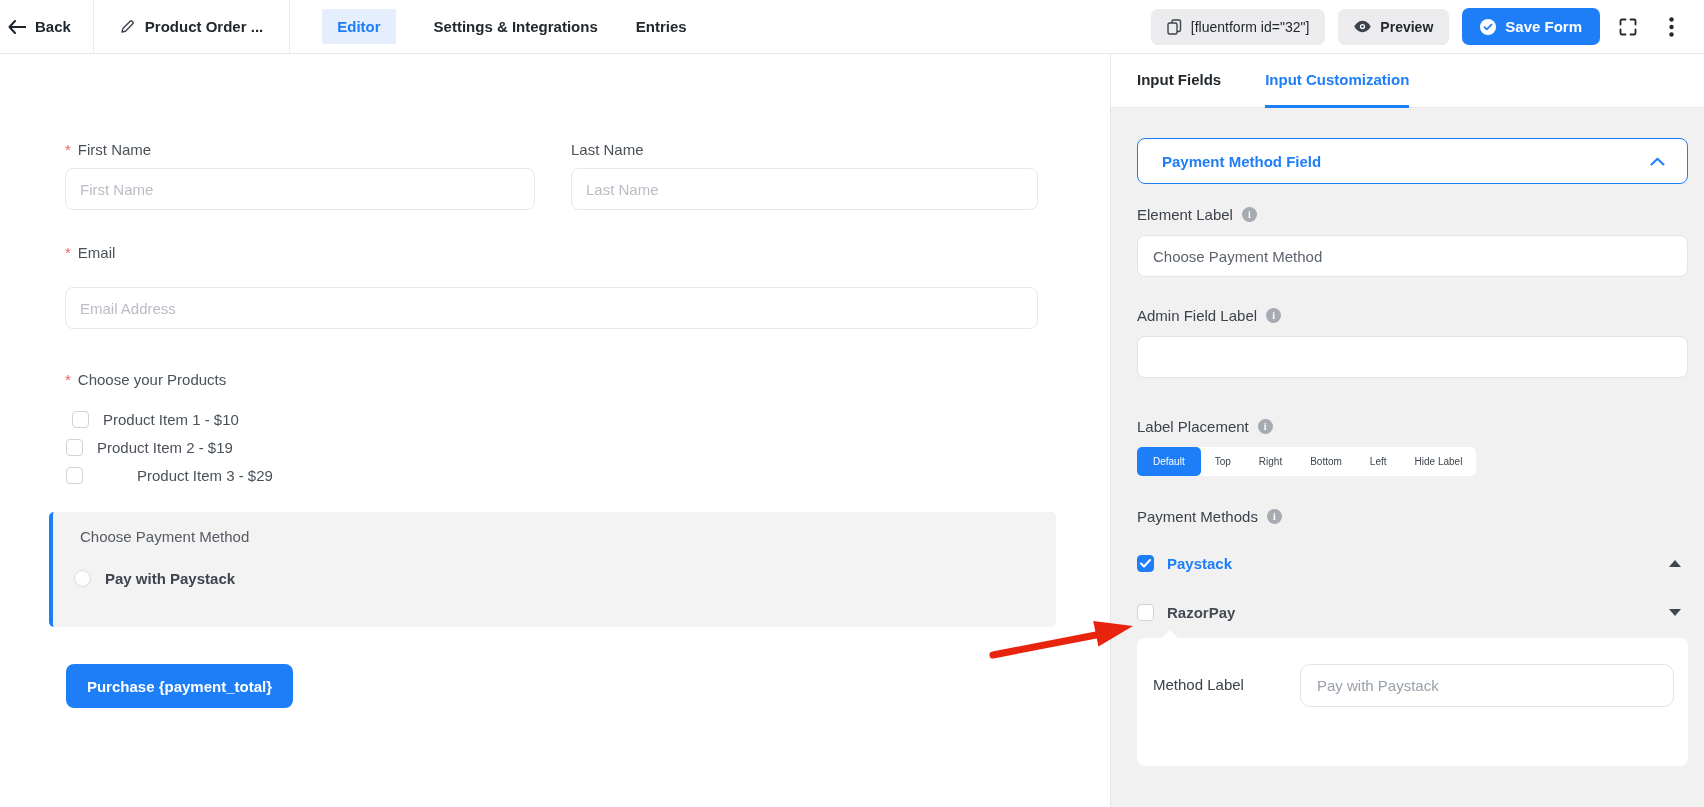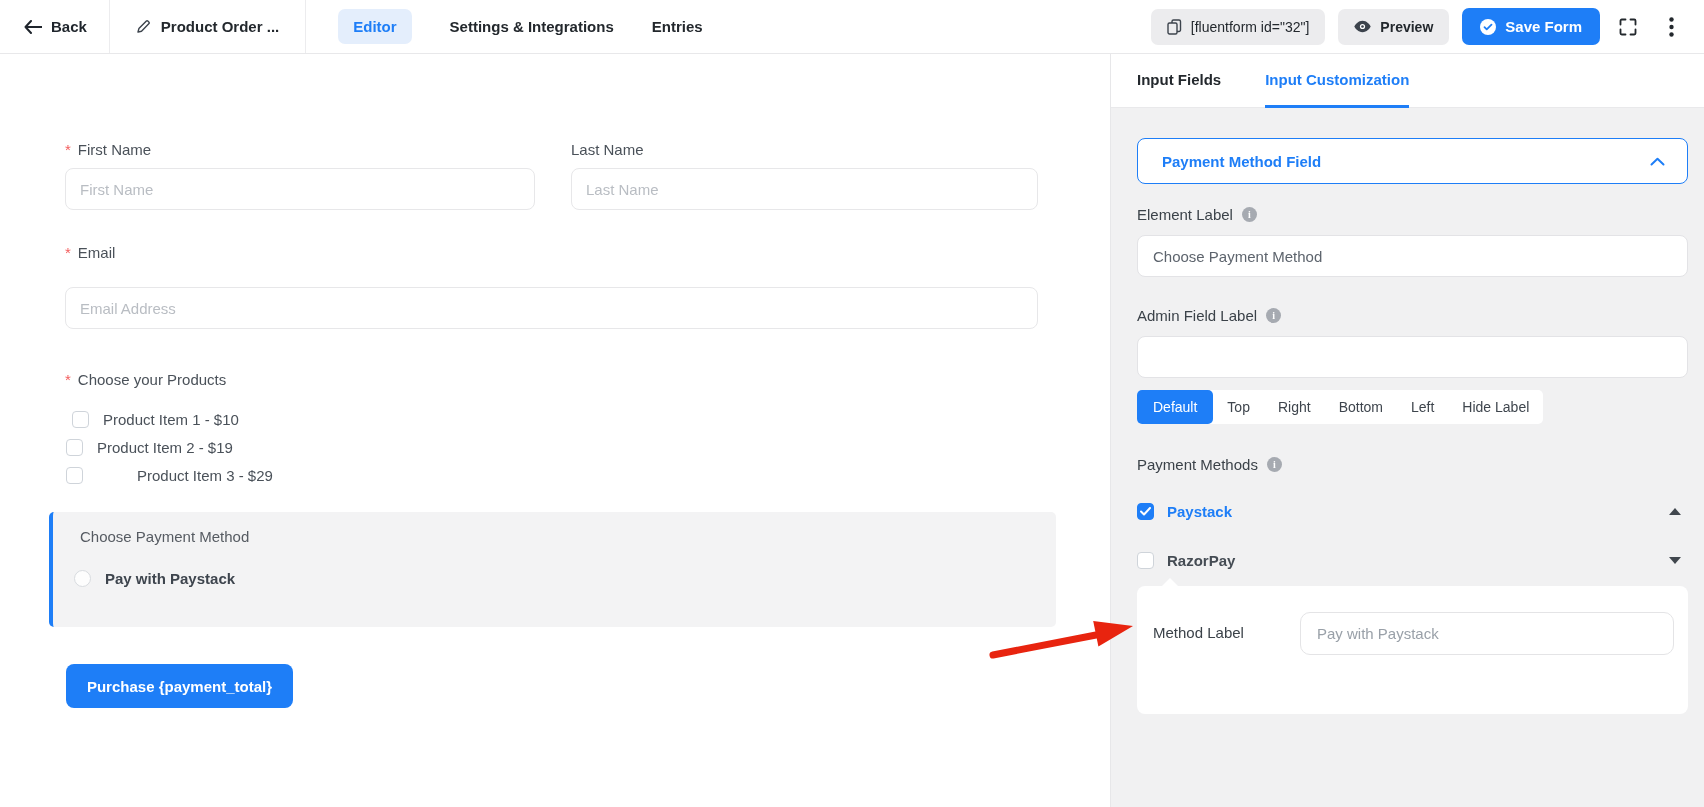--- a/index.html
+++ b/index.html
@@ -2,27 +2,27 @@
 <html><head>
 <meta charset="utf-8">
 <style>
   * { margin:0; padding:0; box-sizing:border-box; }
   html,body { width:1704px; height:807px; overflow:hidden; background:#fff;
     font-family:"Liberation Sans","DejaVu Sans",sans-serif; }
 
   
   .header { position:absolute; top:0; left:0; width:1704px; height:54px; background:#fff;
     border-bottom:1px solid #e8e8ea; display:flex; align-items:center; z-index:5; }
-  .hd-back { display:flex; align-items:center; gap:9px; padding:0 22px 0 24px; height:100%;
+  .hd-back { display:flex; align-items:center; gap:9px; padding:0 22px 0 8px; height:100%;
     border-right:1px solid #ececee; cursor:pointer; color:#1f252c; font-size:15px; font-weight:700; }
   .hd-title { display:flex; align-items:center; gap:10px; padding:0 26px; height:100%;
     border-right:1px solid #ececee; color:#23282d; font-size:15px; font-weight:700; }
   .hd-tabs { display:flex; align-items:center; gap:38px; margin-left:32px; }
   .hd-tab { font-size:15px; font-weight:700; color:#23282d; cursor:pointer; white-space:nowrap; }
-  .hd-tab.active { background:#e4eefc; color:#1e7ef7; padding:9px 15px; border-radius:7px; }
+  .hd-tab.active { background:#e4eefc; color:#1e7ef7; padding:9px 15px; border-radius:2px; }
   .hd-right { margin-left:auto; display:flex; align-items:center; gap:13px; padding-right:18px; }
   .chip { display:flex; align-items:center; gap:9px; background:#ececee; border-radius:7px;
     padding:10px 16px; font-size:14px; color:#23282d; font-weight:400; cursor:pointer; white-space:nowrap; }
   .chip.preview { font-weight:700; }
   .btn-save { display:flex; align-items:center; gap:9px; background:#1e7ef7; color:#fff;
     border:none; border-radius:7px; padding:10px 18px; font-size:15px; font-weight:700; cursor:pointer;
     font-family:inherit; }
   .icon-btn { display:flex; align-items:center; justify-content:center; width:30px; height:30px; cursor:pointer; }
 
   
@@ -72,21 +72,21 @@
     margin-left:9px; display:inline-flex; align-items:center; justify-content:center; flex:none; }
   .info-i::after { content:"i"; font-size:10px; font-weight:700; font-family:"Liberation Serif",serif; }
 
   .sb-input { width:100%; height:42px; background:#fff; border:1px solid #e3e3e6; border-radius:8px;
     font-size:15px; color:#5d646d; padding:0 15px; outline:none; font-family:inherit; }
 
   .mt22 { margin-top:22px; } .mt12 { margin-top:12px; } .mt30 { margin-top:30px; }
   .mt40 { margin-top:40px; } .mt32 { margin-top:32px; }
 
   .seg { display:inline-flex; align-items:center; background:#fff; border-radius:5px; margin-top:12px; }
-  .seg-item { padding:9px 14px; font-size:14px; color:#3e454d; cursor:pointer; white-space:nowrap; }
+  .seg-item { padding:9px 14px; font-size:10px; color:#3e454d; cursor:pointer; white-space:nowrap; }
   .seg-item.active { background:#1e7ef7; color:#fff; border-radius:5px; padding:9px 16px; font-weight:400; }
 
   .pm-row { display:flex; align-items:center; cursor:pointer; }
   .pm-row.razorpay { margin-top:32px; }
   .pm-row.paystack { margin-top:30px; }
   .pm-row .chk { border-radius:4px; }
   .pm-row .chk.checked { background:#1e7ef7; border-color:#1e7ef7; display:flex; align-items:center; justify-content:center; }
   .pm-row span.lbl { margin-left:13px; font-size:15px; font-weight:700; color:#454c54; }
   .pm-row.paystack span.lbl { color:#1e7ef7; }
   .caret { margin-left:auto; margin-right:7px; width:0; height:0; }
@@ -236,20 +236,24 @@
       <span class="info-i"></span>
     </div>
     <input class="sb-input mt12" value="Choose Payment Method" style="">
 
     <div class="sb-label mt30">
       <span>Admin Field Label</span>
       <span class="info-i"></span>
     </div>
     <input class="sb-input mt12" value="" style="">
 
+    <div class="sb-label mt40">
+      <span>Label Placement</span>
+      <span class="info-i"></span>
+    </div>
     <div class="seg">
       <span class="seg-item active">Default</span>
       <span class="seg-item">Top</span>
       <span class="seg-item">Right</span>
       <span class="seg-item">Bottom</span>
       <span class="seg-item">Left</span>
       <span class="seg-item">Hide Label</span>
     </div>
 
     <div class="sb-label mt32">

